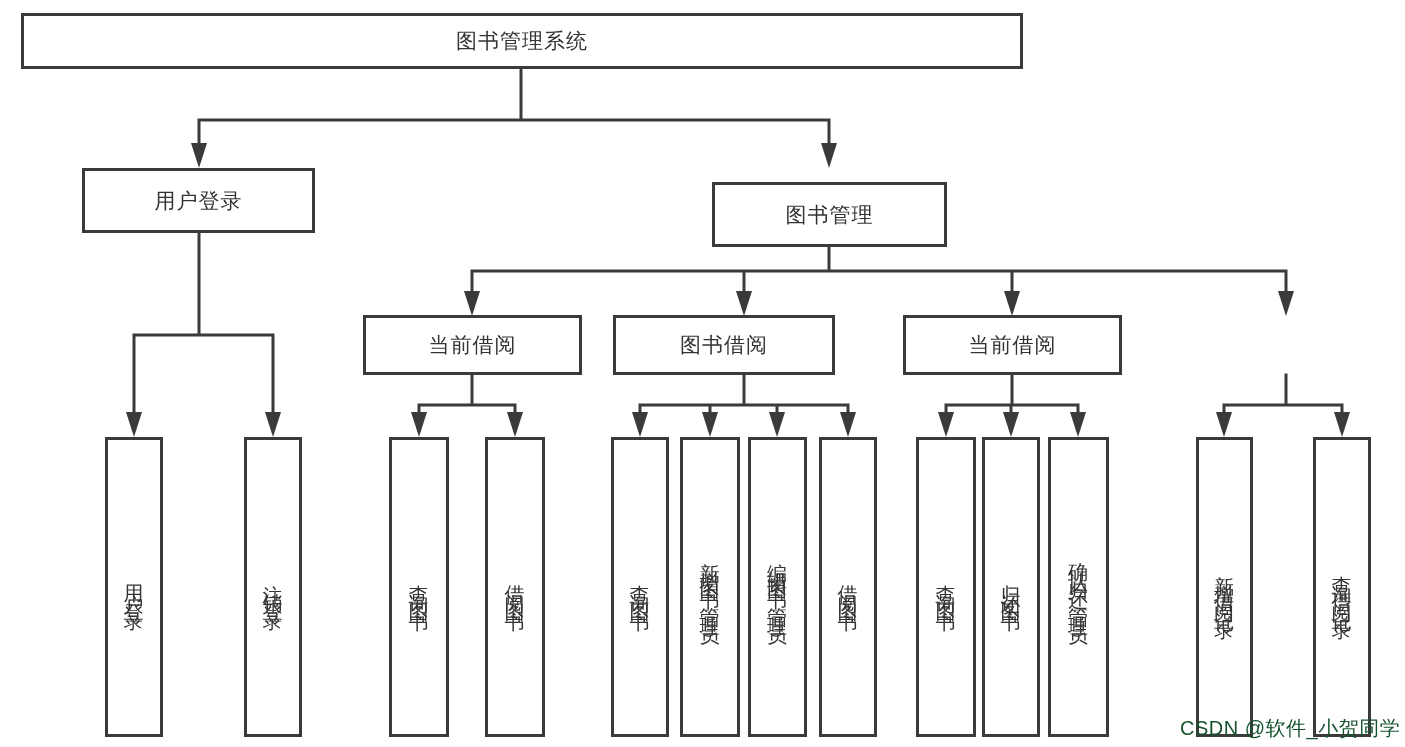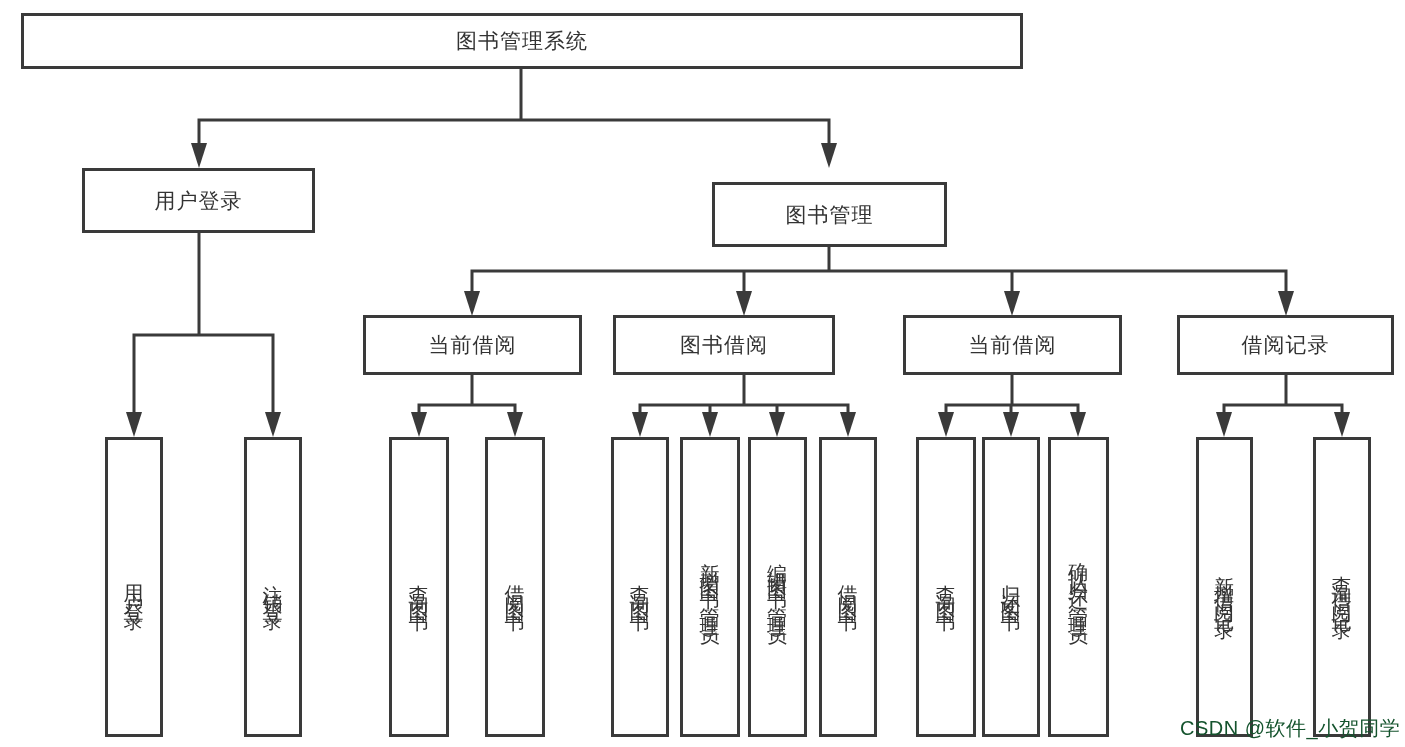--- a/index.html
+++ b/index.html
@@ -63,21 +63,20 @@
   </svg>
 
   <div class="node" style="left:21px;top:13px;width:1002px;height:56px;">图书管理系统</div>
 
   <div class="node" style="left:82px;top:168px;width:233px;height:65px;">用户登录</div>
   <div class="node" style="left:712px;top:168px;width:235px;height:65px;margin-top:14px;">图书管理</div>
 
   <div class="node" style="left:363px;top:315px;width:219px;height:60px;">当前借阅</div>
   <div class="node" style="left:613px;top:315px;width:222px;height:60px;">图书借阅</div>
   <div class="node" style="left:903px;top:315px;width:219px;height:60px;">当前借阅</div>
-  <div class="node" style="left:1177px;top:315px;width:217px;height:60px;">借阅记录</div>
 
   <div class="vnode" style="left:105px;top:437px;width:58px;height:300px;">用户登录</div>
   <div class="vnode" style="left:244px;top:437px;width:58px;height:300px;">注销登录</div>
 
   <div class="vnode" style="left:389px;top:437px;width:60px;height:300px;">查询图书</div>
   <div class="vnode" style="left:485px;top:437px;width:60px;height:300px;">借阅图书</div>
 
   <div class="vnode" style="left:611px;top:437px;width:58px;height:300px;">查询图书</div>
   <div class="vnode" style="left:680px;top:437px;width:60px;height:300px;">新增图书（管理员）</div>
   <div class="vnode" style="left:748px;top:437px;width:59px;height:300px;">编辑图书（管理员）</div>

